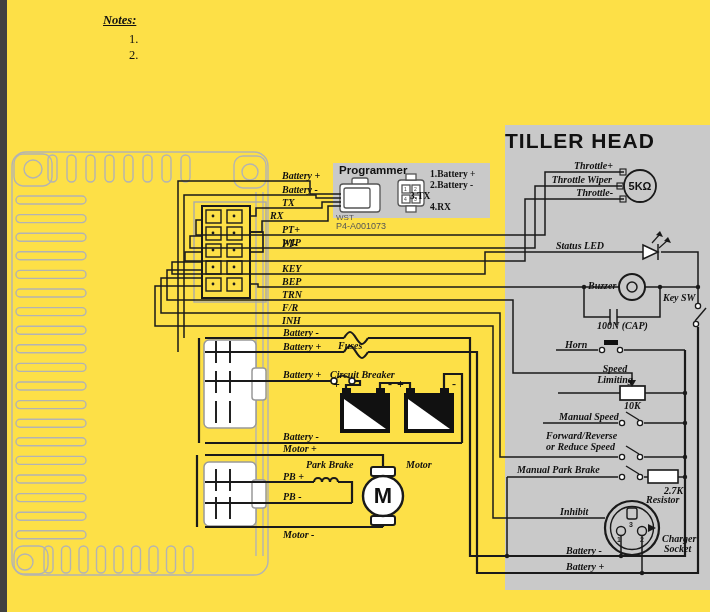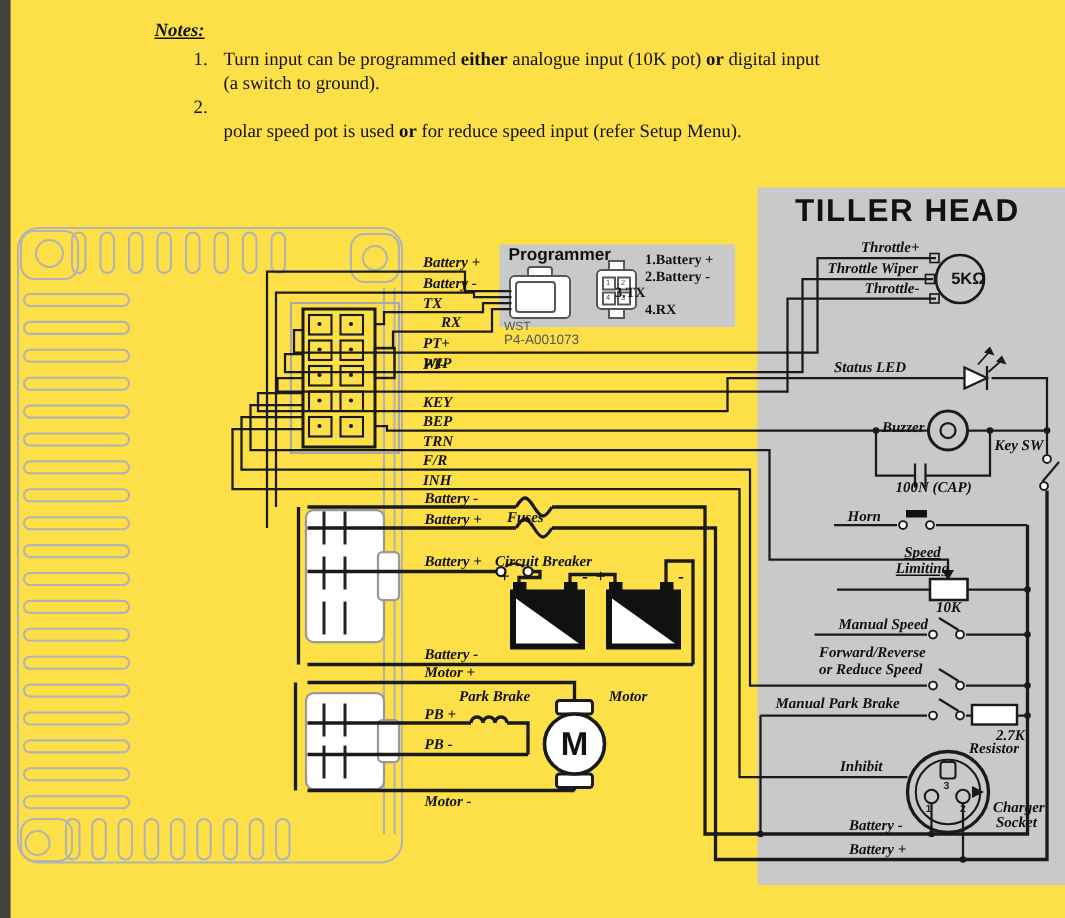--- a/index.html
+++ b/index.html
@@ -2,23 +2,23 @@
 <html><head>
 <meta charset="utf-8">
 <style>
   html,body{margin:0;padding:0;background:#fff;}
   .stage{position:relative;width:710px;height:612px;background:#fde047;overflow:hidden;
          font-family:"Liberation Serif",serif;}
   .edge-strip{position:absolute;left:0;top:0;width:7px;height:612px;background:#414141;}
   svg.diagram{position:absolute;left:0;top:0;}
   .lab{position:absolute;font:italic bold 10px "Liberation Serif",serif;color:#101010;white-space:nowrap;}
   .lab.r{text-align:right;}
-  .lab.c{text-align:center;text-decoration:underline;}
+  .lab.c{text-align:center;}
   .sign{position:absolute;font:bold 12px "Liberation Serif",serif;color:#101010;}
-  .tiller-title{position:absolute;left:505px;top:129px;width:200px;text-align:center;
+  .tiller-title{position:absolute;left:505px;top:129px;width:200px;
       font:bold 21px "Liberation Sans",sans-serif;letter-spacing:1px;color:#111;}
   .pg-title{position:absolute;font:bold 11.5px "Liberation Sans",sans-serif;color:#111;}
   .pg-pin{position:absolute;font:bold 9.5px "Liberation Serif",serif;color:#111;}
   .pg-small{position:absolute;font:8px "Liberation Sans",sans-serif;color:#555;}
   .pot-label{position:absolute;font:bold 11px "Liberation Sans",sans-serif;color:#111;}
   .pin-num{position:absolute;font:bold 7px "Liberation Sans",sans-serif;color:#222;}
   .mini-num{position:absolute;font:5px "Liberation Sans",sans-serif;color:#444;}
   .motor-m{position:absolute;font:bold 22px "Liberation Sans",sans-serif;color:#111;}
   .notes{position:absolute;left:103px;top:12px;width:540px;font:12.5px "Liberation Serif",serif;color:#111;line-height:16px;}
   .notes .head{font-style:italic;font-weight:bold;text-decoration:underline;margin-bottom:3px;}
@@ -30,27 +30,24 @@
 </head>
 <body>
 
 <div class="stage">
   <div class="edge-strip"></div>
 
   <div class="notes">
     <div class="head">Notes:</div>
     <div class="note-line">
       <span class="note-num">1.</span>
-      <span><span>Turn input can be programmed </span><span class="b">either</span><span> analogue input (10K pot) </span><span class="b">or</span><span> digital input</span></span>
     </div>
-    <div class="note-cont">(a switch to ground).</div>
     <div class="note-line">
       <span class="note-num">2.</span>
     </div>
-    <div class="note-cont"><span>polar speed pot is used </span><span class="b">or</span><span> for reduce speed input (refer Setup Menu).</span></div>
   </div>
 
   <svg class="diagram" width="710" height="612" viewBox="0 0 710 612">
 
     <rect x="505" y="125" width="205" height="465" fill="#c9c9c9"></rect>
     <rect x="333" y="163" width="157" height="55" fill="#c9c9c9"></rect>
 
     <g stroke="#b3b3b3" stroke-width="1.4" fill="none">
       <rect x="12" y="152" width="256" height="423" rx="14"></rect>
       <rect x="14" y="154" width="38" height="32" rx="9"></rect>
@@ -309,21 +306,21 @@
       <circle cx="685" cy="477" r="2.2"></circle>
         <circle cx="507" cy="556" r="2.2"></circle>
       <circle cx="621" cy="556" r="2.2"></circle>
         <circle cx="642" cy="573" r="2.2"></circle>
     </g>
   </svg>
 
   <div class="lab" style="left:282px;top:170px">Battery +</div>
   <div class="lab" style="left:282px;top:184px">Battery -</div>
   <div class="lab" style="left:282px;top:197px">TX</div>
-  <div class="lab" style="left:294px;top:210px">RX</div>
+  <div class="lab" style="left:270px;top:210px">RX</div>
   <div class="lab" style="left:282px;top:224px">PT+</div>
   <div class="lab" style="left:282px;top:237px">WIP</div>
   <div class="lab" style="left:282px;top:238px">PT-</div>
   <div class="lab" style="left:282px;top:263px">KEY</div>
   <div class="lab" style="left:282px;top:276px">BEP</div>
   <div class="lab" style="left:282px;top:289px">TRN</div>
   <div class="lab" style="left:282px;top:302px">F/R</div>
   <div class="lab" style="left:282px;top:315px">INH</div>
 
   <div class="pg-title" style="left:339px;top:164px">Programmer</div>
@@ -353,21 +350,21 @@
   <div class="lab" style="left:283px;top:471px">PB +</div>
   <div class="lab" style="left:283px;top:491px">PB -</div>
   <div class="lab" style="left:406px;top:459px">Motor</div>
   <div class="lab" style="left:283px;top:529px">Motor -</div>
   <div class="motor-m" style="left:369px;top:483px;width:28px;text-align:center">M</div>
 
   <div class="tiller-title">TILLER HEAD</div>
   <div class="lab r" style="left:543px;top:160px;width:70px">Throttle+</div>
   <div class="lab r" style="left:524px;top:174px;width:88px">Throttle Wiper</div>
   <div class="lab r" style="left:543px;top:187px;width:70px">Throttle-</div>
-  <div class="pot-label" style="left:623px;top:180px;width:34px;text-align:right">5KΩ</div>
+  <div class="pot-label" style="left:623px;top:180px;width:34px;text-align:center">5KΩ</div>
   <div class="lab" style="left:556px;top:240px">Status LED</div>
   <div class="lab" style="left:588px;top:280px">Buzzer</div>
   <div class="lab" style="left:663px;top:292px">Key SW</div>
   <div class="lab" style="left:597px;top:320px">100N (CAP)</div>
   <div class="lab" style="left:565px;top:339px">Horn</div>
   <div class="lab c" style="left:586px;top:363px;width:58px">Speed</div>
   <div class="lab c" style="left:586px;top:374px;width:58px">Limiting</div>
   <div class="lab" style="left:624px;top:400px">10K</div>
   <div class="lab" style="left:559px;top:411px">Manual Speed</div>
   <div class="lab" style="left:546px;top:430px">Forward/Reverse</div>

